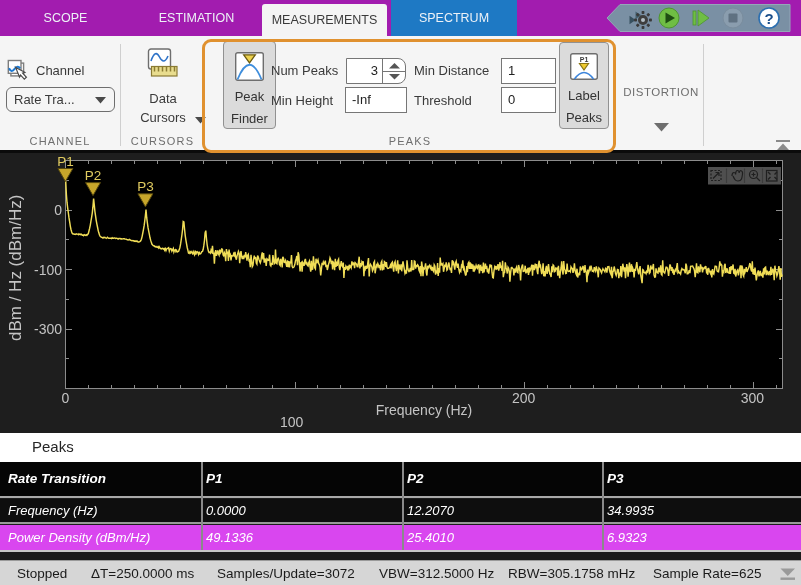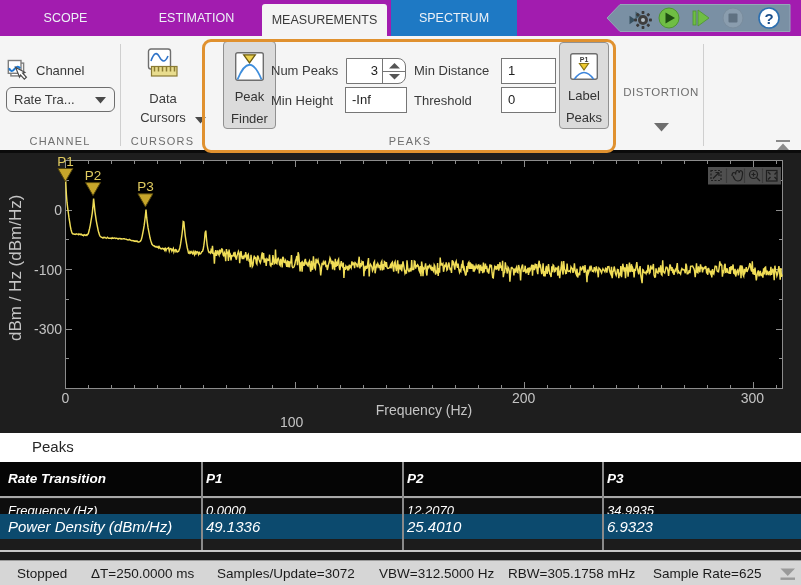--- a/index.html
+++ b/index.html
@@ -214,21 +214,21 @@
     <div class="tcell" style="left:206px;">P1</div>
     <div class="tcell" style="left:407px;">P2</div>
     <div class="tcell" style="left:607px;">P3</div>
   </div>
   <div class="trow" style="top:37px; height:24.5px; background:#0E0E0E; border-bottom:2px solid #9A9A9A; font-size:13px;">
     <div class="tcell" style="left:8px;">Frequency (Hz)</div>
     <div class="tcell" style="left:206px;">0.0000</div>
     <div class="tcell" style="left:407px;">12.2070</div>
     <div class="tcell" style="left:607px;">34.9935</div>
   </div>
-  <div class="trow" style="top:52px; height:24.5px; background:#0c4a6e; font-size:15px;">
+  <div class="trow" style="top:63px; height:24.5px; background:#d946ef; font-size:13px;">
     <div class="tcell" style="left:8px;">Power Density (dBm/Hz)</div>
     <div class="tcell" style="left:206px;">49.1336</div>
     <div class="tcell" style="left:407px;">25.4010</div>
     <div class="tcell" style="left:607px;">6.9323</div>
   </div>
   <div class="abs" style="left:0; top:87.5px; width:801px; height:2.5px; background:#C9C9C9;"></div>
   <div class="abs" style="left:201px; top:0; width:1.5px; height:87.5px; background:#8A8A8A;"></div>
   <div class="abs" style="left:402px; top:0; width:1.5px; height:87.5px; background:#8A8A8A;"></div>
   <div class="abs" style="left:602px; top:0; width:1.5px; height:87.5px; background:#8A8A8A;"></div>
 </div>

